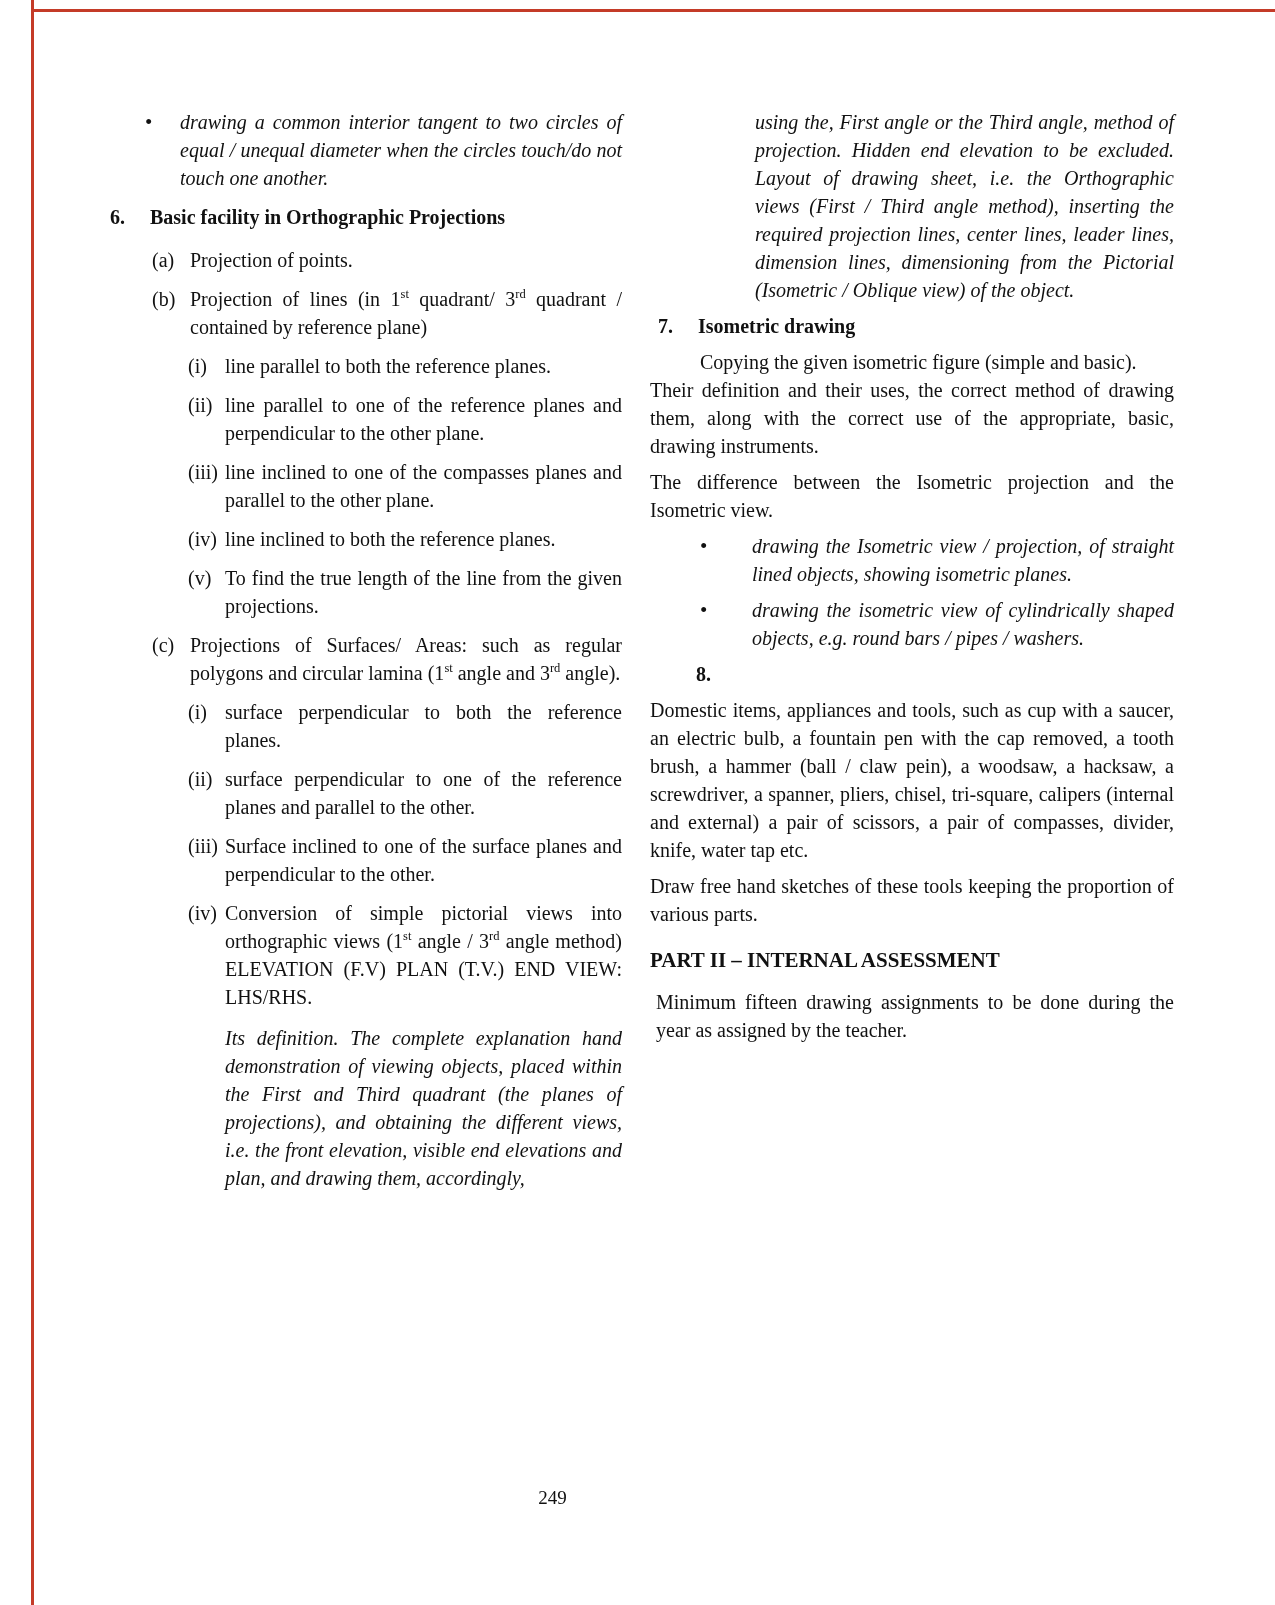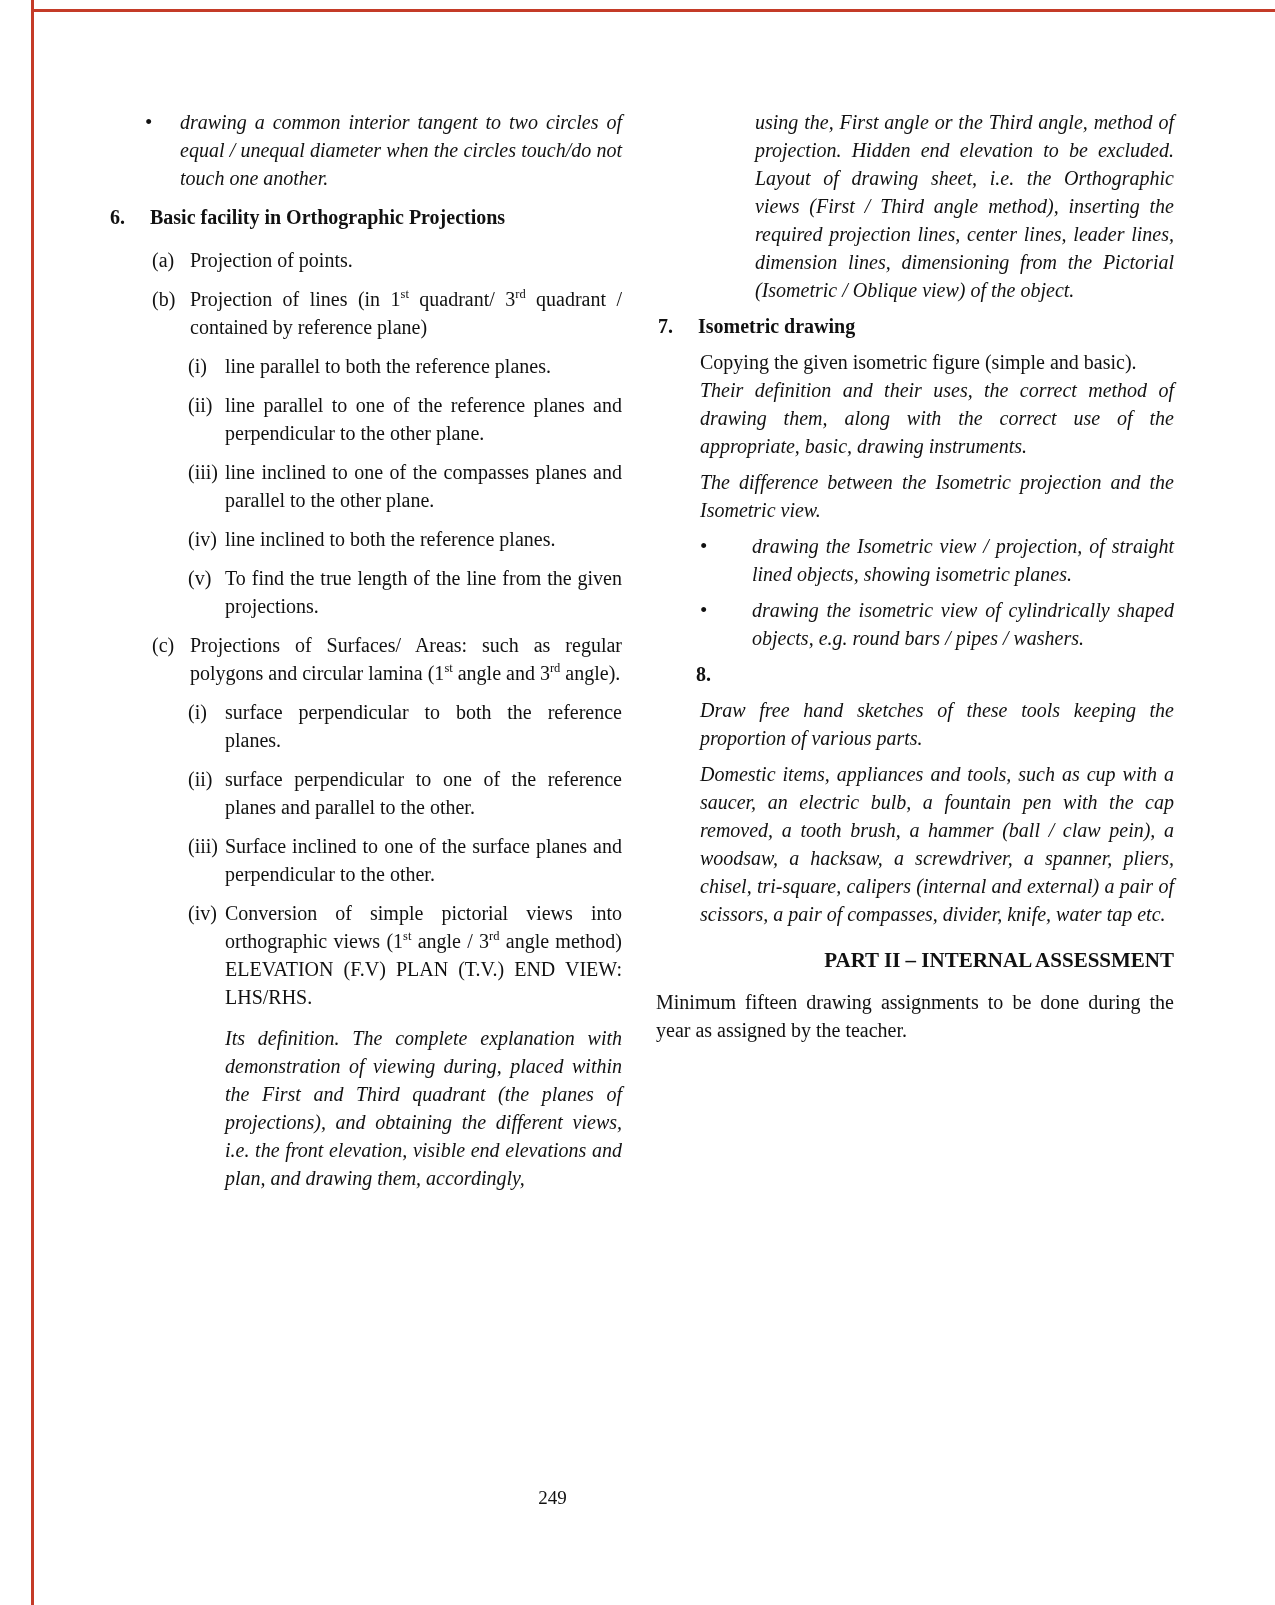--- a/index.html
+++ b/index.html
@@ -33,25 +33,25 @@
   .l-note{margin-left:115px;text-align:justify;font-style:italic;margin-top:13px;}
 
   
   .r-cont{margin-left:105px;text-align:justify;font-style:italic;margin-bottom:8px;}
   .r-h{font-weight:bold;margin-top:8px;margin-bottom:8px;}
   .r-h7{padding-left:8px;}
   .r-h7 .lbl{width:40px;}
   .r-h8{padding-left:46px;}
   .r-h8 .lbl{width:36px;}
   .r-para{margin-left:50px;text-align:justify;}
-  .r-italic{margin-left:50px;text-align:justify;font-style:italic;margin-bottom:8px;}
+  .r-italic{text-align:justify;margin-bottom:8px;}
   .r-bullet{margin-left:50px;margin-bottom:8px;}
   .r-bullet .lbl{width:52px;font-size:21px;}
   .r-bullet .txt{font-style:italic;}
-  .r-part2-h{text-align:right;font-weight:bold;font-size:21px;margin-top:18px;margin-bottom:14px;}
+  .r-part2-h{text-align:left;font-weight:bold;font-size:21px;margin-top:18px;margin-bottom:14px;}
   .r-part2-p{margin-left:6px;text-align:justify;}
 
   .footer{position:absolute;top:1487px;left:0;width:1105px;text-align:center;font-size:19px;}
 </style>
 </head>
 <body>
 
 <div class="rule-v"></div>
 <div class="rule-h"></div>
 
@@ -114,21 +114,21 @@
   <div class="row l-rom">
     <span class="lbl">(iii)</span>
     <div class="txt">Surface inclined to one of the surface planes and perpendicular to the other.</div>
   </div>
 
   <div class="row l-rom">
     <span class="lbl">(iv)</span>
     <div class="txt"><span>Conversion of simple pictorial views into orthographic views (1</span><sup>st</sup><span> angle / 3</span><sup>rd</sup><span> angle method) ELEVATION (F.V) PLAN (T.V.) END VIEW: LHS/RHS.</span></div>
   </div>
 
-  <div class="l-note">Its definition. The complete explanation with demonstration of viewing during, placed within the First and Third quadrant (the planes of projections), and obtaining the different views, i.e. the front elevation, visible end elevations and plan, and drawing them, accordingly,</div>
+  <div class="l-note">Its definition. The complete explanation hand demonstration of viewing objects, placed within the First and Third quadrant (the planes of projections), and obtaining the different views, i.e. the front elevation, visible end elevations and plan, and drawing them, accordingly,</div>
 
 </div>
 
 <div class="col col-right">
 
   <div class="r-cont">using the, First angle or the Third angle, method of projection. Hidden end elevation to be excluded. Layout of drawing sheet, i.e. the Orthographic views (First / Third angle method), inserting the required projection lines, center lines, leader lines, dimension lines, dimensioning from the Pictorial (Isometric / Oblique view) of the object.</div>
 
   <div class="row r-h r-h7">
     <span class="lbl">7.</span>
     <div class="txt" style="text-align:left">Isometric drawing</div>
@@ -144,21 +144,21 @@
   </div>
   <div class="row r-bullet">
     <span class="lbl">•</span>
     <div class="txt">drawing the isometric view of cylindrically shaped objects, e.g. round bars / pipes / washers.</div>
   </div>
 
   <div class="row r-h r-h8">
     <span class="lbl">8.</span>
   </div>
 
+  <div class="r-italic">Domestic items, appliances and tools, such as cup with a saucer, an electric bulb, a fountain pen with the cap removed, a tooth brush, a hammer (ball / claw pein), a woodsaw, a hacksaw, a screwdriver, a spanner, pliers, chisel, tri-square, calipers (internal and external) a pair of scissors, a pair of compasses, divider, knife, water tap etc.</div>
   <div class="r-italic">Draw free hand sketches of these tools keeping the proportion of various parts.</div>
-  <div class="r-italic">Domestic items, appliances and tools, such as cup with a saucer, an electric bulb, a fountain pen with the cap removed, a tooth brush, a hammer (ball / claw pein), a woodsaw, a hacksaw, a screwdriver, a spanner, pliers, chisel, tri-square, calipers (internal and external) a pair of scissors, a pair of compasses, divider, knife, water tap etc.</div>
 
   <div class="r-part2-h">PART II – INTERNAL ASSESSMENT</div>
   <div class="r-part2-p">Minimum fifteen drawing assignments to be done during the year as assigned by the teacher.</div>
 
 </div>
 
 <div class="footer">249</div>
 
 </body></html>

